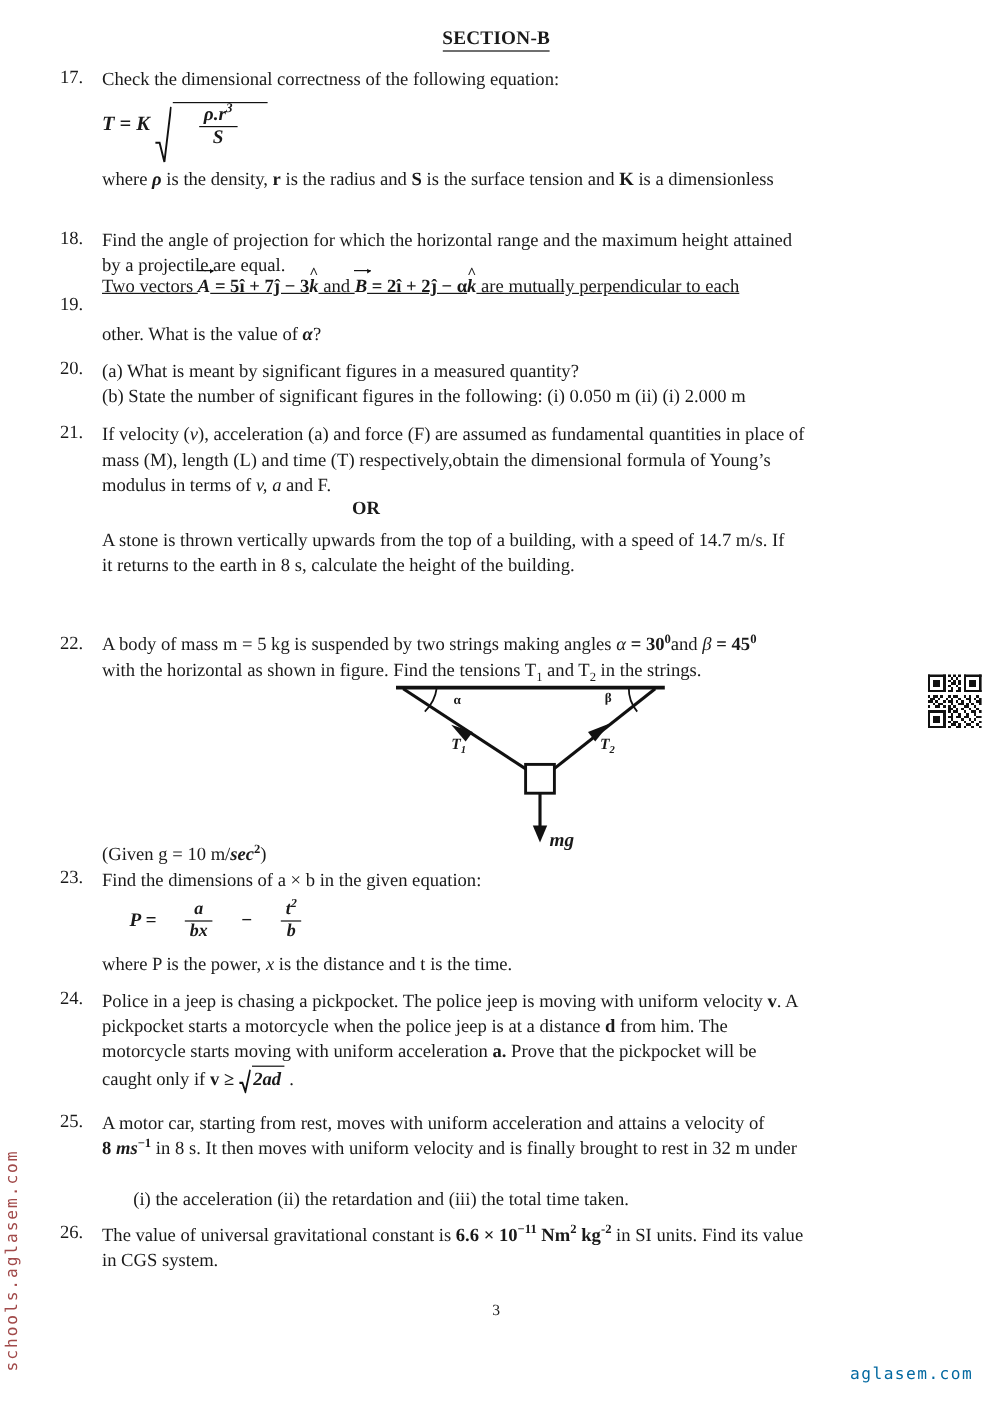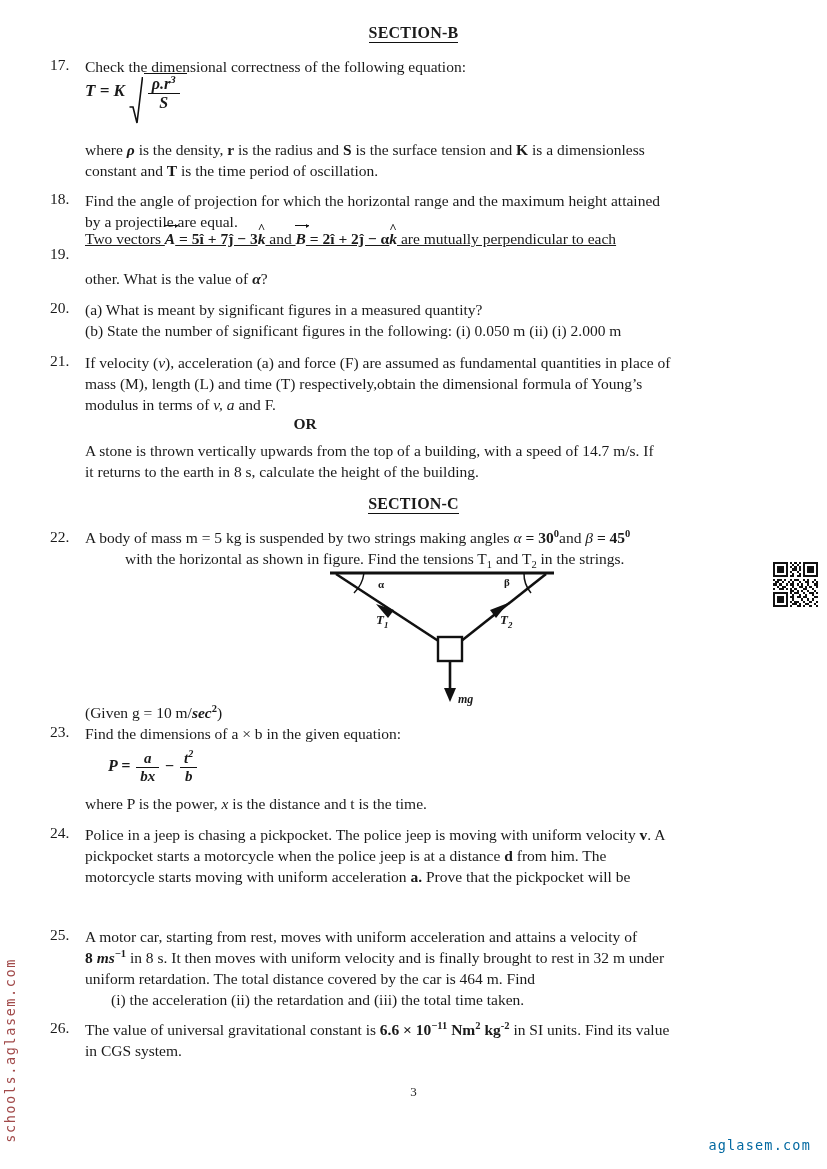--- a/index.html
+++ b/index.html
@@ -96,21 +96,21 @@
   }
 
   
   .frac {
     display: inline-block;
     vertical-align: middle;
     text-align: center;
     font-style: italic;
     font-weight: bold;
     line-height: 1.15;
-    margin: 0 2px;
+    margin: 0 20px;
   }
   .frac .num { display: block; padding: 0 4px; }
   .frac .den { display: block; border-top: 1.5px solid #111; padding: 0 4px; }
 
   
   .radical {
     display: inline-block;
     position: relative;
     padding-left: 15px;
     vertical-align: middle;
@@ -202,41 +202,38 @@
 
 <div class="page">
 
   <div class="section-head" style="top:24px;">
     <span>SECTION-B</span>
   </div>
 
   <div class="qnum" style="left:50px; top:56px;">17.</div>
   <div class="qbody" style="top:56px;">Check the dimensional correctness of the following equation:</div>
 
-  <div class="qbody" style="top:73px; height:56px;">
+  <div class="qbody" style="top:85px; height:56px;">
     <span class="bi" style="font-size:17px;">T = K</span>
     <span class="radical" style="font-size:16px;">
       <svg class="rsign" viewBox="0 0 14 52" preserveAspectRatio="none" aria-hidden="true">
         <path d="M0.5 34 L4 34 L8 50 L13.5 4" fill="none" stroke="#111" stroke-width="1.6"></path>
       </svg>
       <span class="rbody">
         <span class="frac" style="font-size:16px;">
           <span class="num"><span>ρ.r</span><sup>3</sup></span>
           <span class="den">S</span>
         </span>
       </span>
     </span>
   </div>
 
   <div class="qbody" style="top:139px;">
     <span>where </span><b class="it">ρ</b><span> is the density, </span><b>r</b><span> is the radius and </span><b>S</b><span> is the surface tension and </span><b>K</b><span> is a dimensionless</span>
   </div>
-  <div class="qbody" style="top:160px;">
-    <span>constant and </span><b>T</b><span> is the time period of oscillation.</span>
-  </div>
 
   <div class="qnum" style="left:50px; top:190px;">18.</div>
   <div class="qbody" style="top:190px;">Find the angle of projection for which the horizontal range and the maximum height attained</div>
   <div class="qbody" style="top:211px;">by a projectile are equal.</div>
 
   <div class="qnum" style="left:50px; top:245px;">19.</div>
   <div class="qbody" style="top:228px;text-decoration:underline;">
     <span>Two vectors </span><span class="vecwrap"><span>A</span></span><b> = 5î + 7ĵ − 3</b><span class="hat"><span>k</span></span><span> and </span><span class="vecwrap"><span>B</span></span><b> = 2î + 2ĵ − α</b><span class="hat"><span>k</span></span><span> are mutually perpendicular to each</span>
   </div>
   <div class="qbody" style="top:268px;">
@@ -254,29 +251,26 @@
   <div class="qbody" style="top:373px;">mass (M), length (L) and time (T) respectively,obtain the dimensional formula of Young’s</div>
   <div class="qbody ctr" style="top:413px; width:440px;">
     <b>OR</b>
   </div>
   <div class="qbody" style="top:394px;">
     <span>modulus in terms of </span><i>v,</i>&nbsp;<i>a</i><span> and F.</span>
   </div>
   <div class="qbody" style="top:440px;">A stone is thrown vertically upwards from the top of a building, with a speed of 14.7 m/s. If</div>
   <div class="qbody" style="top:461px;">it returns to the earth in 8 s, calculate the height of the building.</div>
 
-  <div class="section-head" style="top:495px;">
-    <span>SECTION-C</span>
-  </div>
 
   <div class="qnum" style="left:50px; top:528px;">22.</div>
   <div class="qbody" style="top:527px;">
     <span>A body of mass m = 5 kg is suspended by two strings making angles </span><span class="it">α</span><b> = 30</b><b><sup>0</sup></b><span>and </span><span class="it">β</span><b> = 45</b><b><sup>0</sup></b>
   </div>
-  <div class="qbody" style="top:548px;margin-left:40px;">
+  <div class="qbody" style="top:548px;">
     <span>with the horizontal as shown in figure. Find the tensions T</span><sub>1</sub><span> and T</span><sub>2</sub><span> in the strings.</span>
   </div>
 
   <div class="figure">
     <svg width="250" height="150" viewBox="0 0 250 150">
 
       <line x1="12" y1="13" x2="236" y2="13" stroke="#111" stroke-width="3.2"></line>
 
       <line x1="18" y1="14" x2="122" y2="82" stroke="#111" stroke-width="2.6"></line>
       <polygon points="58,44 76,50 70,58" fill="#111"></polygon>
@@ -292,21 +286,21 @@
       <line x1="132" y1="101" x2="132" y2="131" stroke="#111" stroke-width="2.6"></line>
       <polygon points="126,128 138,128 132,142" fill="#111"></polygon>
     </svg>
 
     <span class="fig-greek" style="left:60px; top:18px;">α</span>
     <span class="fig-greek" style="left:186px; top:16px;">β</span>
 
     <span class="fig-label" style="left:58px; top:52px;"><span>T</span><sub>1</sub></span>
     <span class="fig-label" style="left:182px; top:52px;"><span>T</span><sub>2</sub></span>
 
-    <span class="fig-label" style="left:140px; top:132px; font-size:12px;">mg</span>
+    <span class="fig-label" style="left:140px; top:132px; font-size:16px;">mg</span>
   </div>
 
   <div class="qr">
     <svg width="45" height="45" viewBox="0 0 21 21" shape-rendering="crispEdges" aria-hidden="true">
       <rect width="21" height="21" fill="#fff"></rect>
       <g fill="#111">
         <rect x="0" y="0" width="7" height="1"></rect>
           <rect x="0" y="6" width="7" height="1"></rect>
         <rect x="0" y="0" width="1" height="7"></rect>
           <rect x="6" y="0" width="1" height="7"></rect>
@@ -444,27 +438,31 @@
   <div class="qnum" style="left:50px; top:824px;">24.</div>
   <div class="qbody" style="top:824px;">
     <span>Police in a jeep is chasing a pickpocket. The police jeep is moving with uniform velocity </span><b>v</b><span>. A</span>
   </div>
   <div class="qbody" style="top:845px;">
     <span>pickpocket starts a motorcycle when the police jeep is at a distance </span><b>d</b><span> from him. The</span>
   </div>
   <div class="qbody" style="top:866px;">
     <span>motorcycle starts moving with uniform acceleration </span><b>a.</b><span> Prove that the pickpocket will be</span>
   </div>
+  <div class="qbody" style="top:888px;">
+    <span>caught only if </span><b>v</b><b> ≥ </b><span class="sqrt-inline"><svg class="rsign" viewBox="0 0 10 18" preserveAspectRatio="none" aria-hidden="true">
+          <path d="M0.5 11 L3 11 L5.5 17 L9.5 2" fill="none" stroke="#111" stroke-width="1.5"></path>
+        </svg><span class="rbody">2ad</span></span><span> .</span>
+  </div>
 
   <div class="qnum" style="left:50px; top:926px;">25.</div>
   <div class="qbody justify" style="top:926px;">A motor car, starting from rest, moves with uniform acceleration and attains a velocity of</div>
   <div class="qbody" style="top:947px;">
     <b>8</b>&nbsp;<i><b>ms</b></i><b><sup>−1</sup></b><span> in 8 s. It then moves with uniform velocity and is finally brought to rest in 32 m under</span>
   </div>
-  <div class="qbody" style="top:968px;">uniform retardation. The total distance covered by the car is 464 m. Find</div>
   <div class="qbody" style="top:989px;margin-left:26px;">(i) the acceleration (ii) the retardation and (iii) the total time taken.</div>
 
   <div class="qnum" style="left:50px; top:1019px;">26.</div>
   <div class="qbody" style="top:1019px;">
     <span>The value of universal gravitational constant is </span><b>6.6 × 10</b><b><sup>−11</sup></b><b> Nm</b><b><sup>2</sup></b><b> kg</b><b><sup>-2</sup></b><span> in SI units. Find its value</span>
   </div>
   <div class="qbody" style="top:1040px;">in CGS system.</div>
 
   <div class="pagenum">3</div>
 

